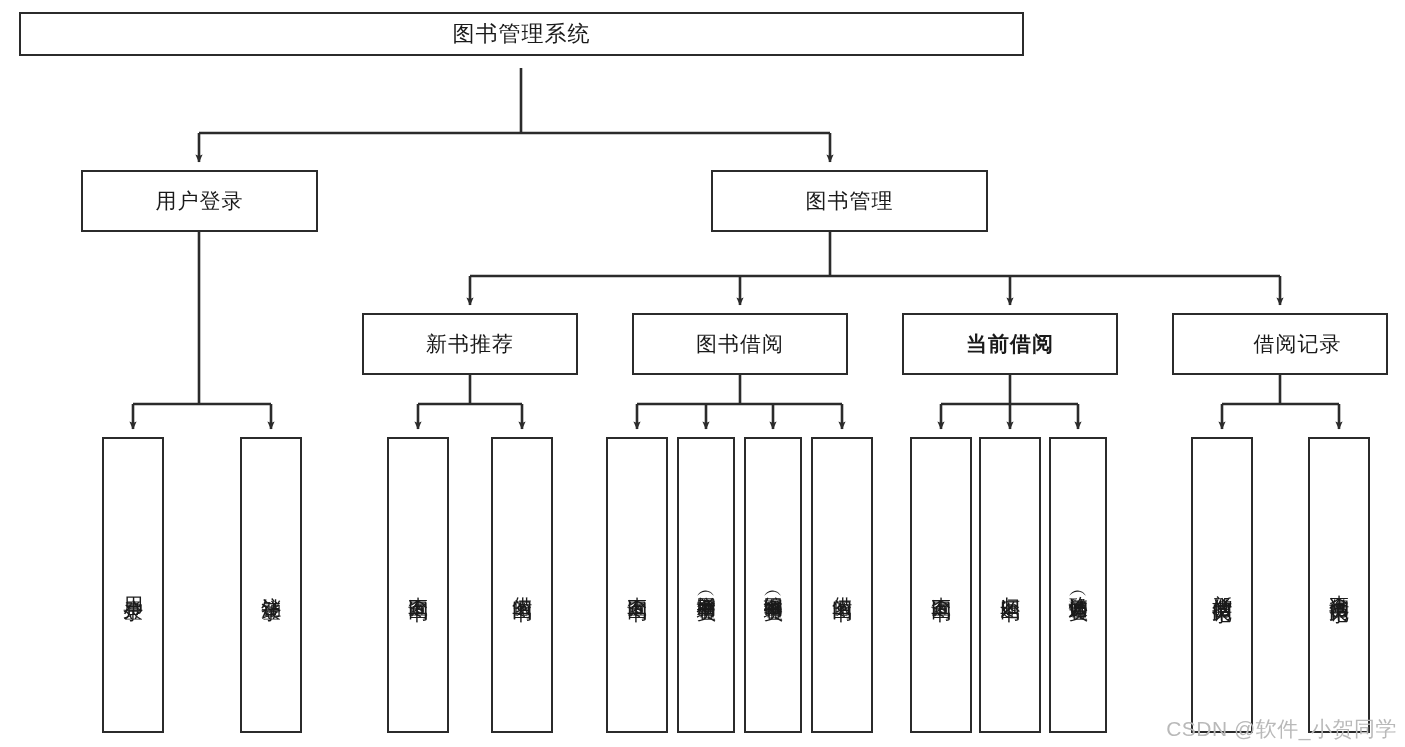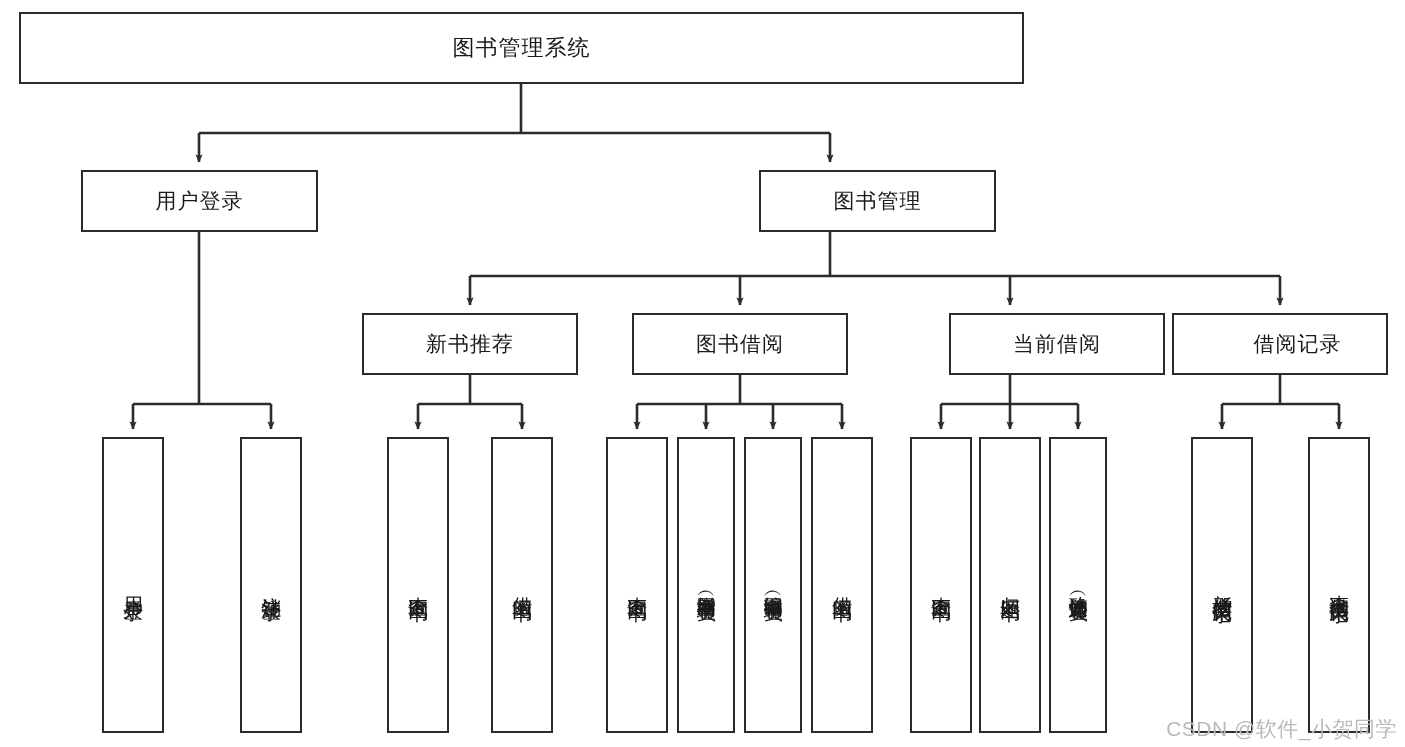--- a/index.html
+++ b/index.html
@@ -119,28 +119,28 @@
       <path d="M 1010,404 L 1010,429" marker-end="url(#arrow)"></path>
       <path d="M 1078,404 L 1078,429" marker-end="url(#arrow)"></path>
 
       <path d="M 1280,375 L 1280,404"></path>
       <path d="M 1222,404 L 1339,404"></path>
       <path d="M 1222,404 L 1222,429" marker-end="url(#arrow)"></path>
       <path d="M 1339,404 L 1339,429" marker-end="url(#arrow)"></path>
     </g>
   </svg>
 
-  <div class="node node-h node-root" style="left:19px; top:12px; width:1005px; height:72px;">图书管理系统</div>
+  <div class="node node-h node-root" style="left:19px; top:12px; width:1005px; height:44px;">图书管理系统</div>
 
   <div class="node node-h" style="left:81px; top:170px; width:237px; height:62px;">用户登录</div>
-  <div class="node node-h" style="left:711px; top:170px; width:237px; height:62px;margin-left:48px;">图书管理</div>
+  <div class="node node-h" style="left:711px; top:170px; width:277px; height:62px;">图书管理</div>
 
   <div class="node node-h" style="left:362px; top:313px; width:216px; height:62px;">新书推荐</div>
   <div class="node node-h" style="left:632px; top:313px; width:216px; height:62px;">图书借阅</div>
-  <div class="node node-h" style="left:949px; top:313px; width:216px; height:62px;">当前借阅</div>
+  <div class="node node-h" style="left:902px; top:313px; width:216px; height:62px;font-weight:bold;">当前借阅</div>
   <div class="node node-h" style="left:1172px; top:313px; width:216px; height:62px;padding-left:35px;">借阅记录</div>
 
   <div class="node node-v" style="left:102px; top:437px; width:62px; height:296px;">用户登录</div>
   <div class="node node-v" style="left:240px; top:437px; width:62px; height:296px;">注销登录</div>
 
   <div class="node node-v" style="left:387px; top:437px; width:62px; height:296px;">查询图书</div>
   <div class="node node-v" style="left:491px; top:437px; width:62px; height:296px;">借阅图书</div>
 
   <div class="node node-v" style="left:606px; top:437px; width:62px; height:296px;">查询图书</div>
   <div class="node node-v tight" style="left:677px; top:437px; width:58px; height:296px;">新增图书（管理员）</div>

